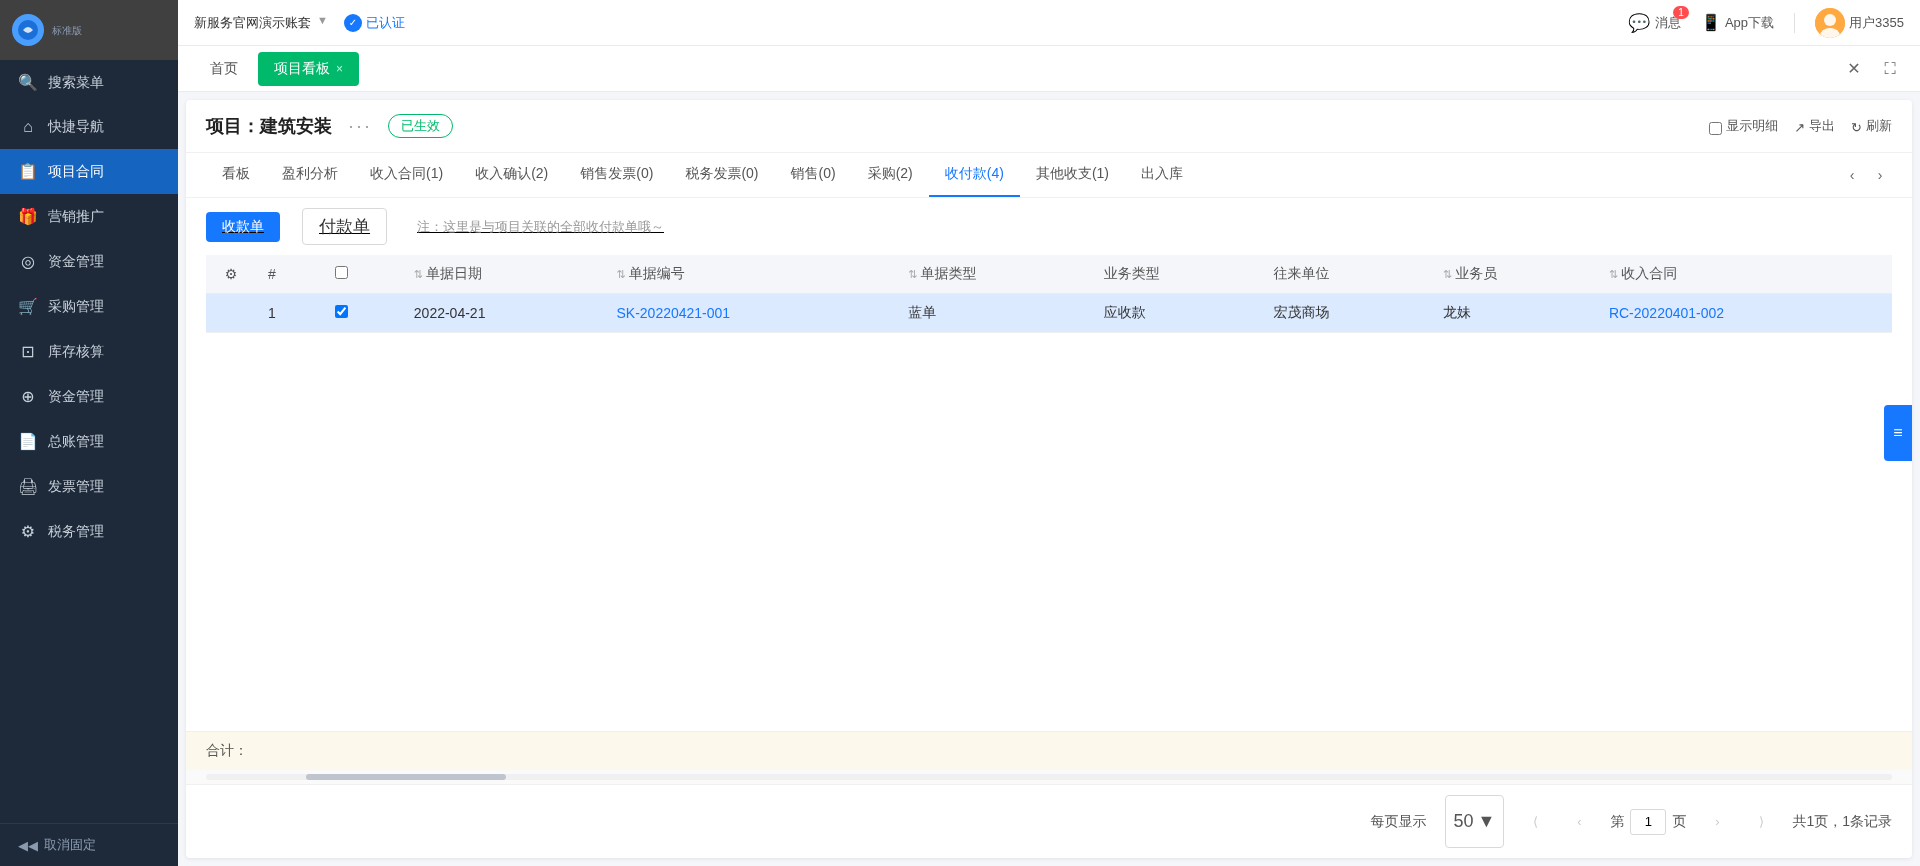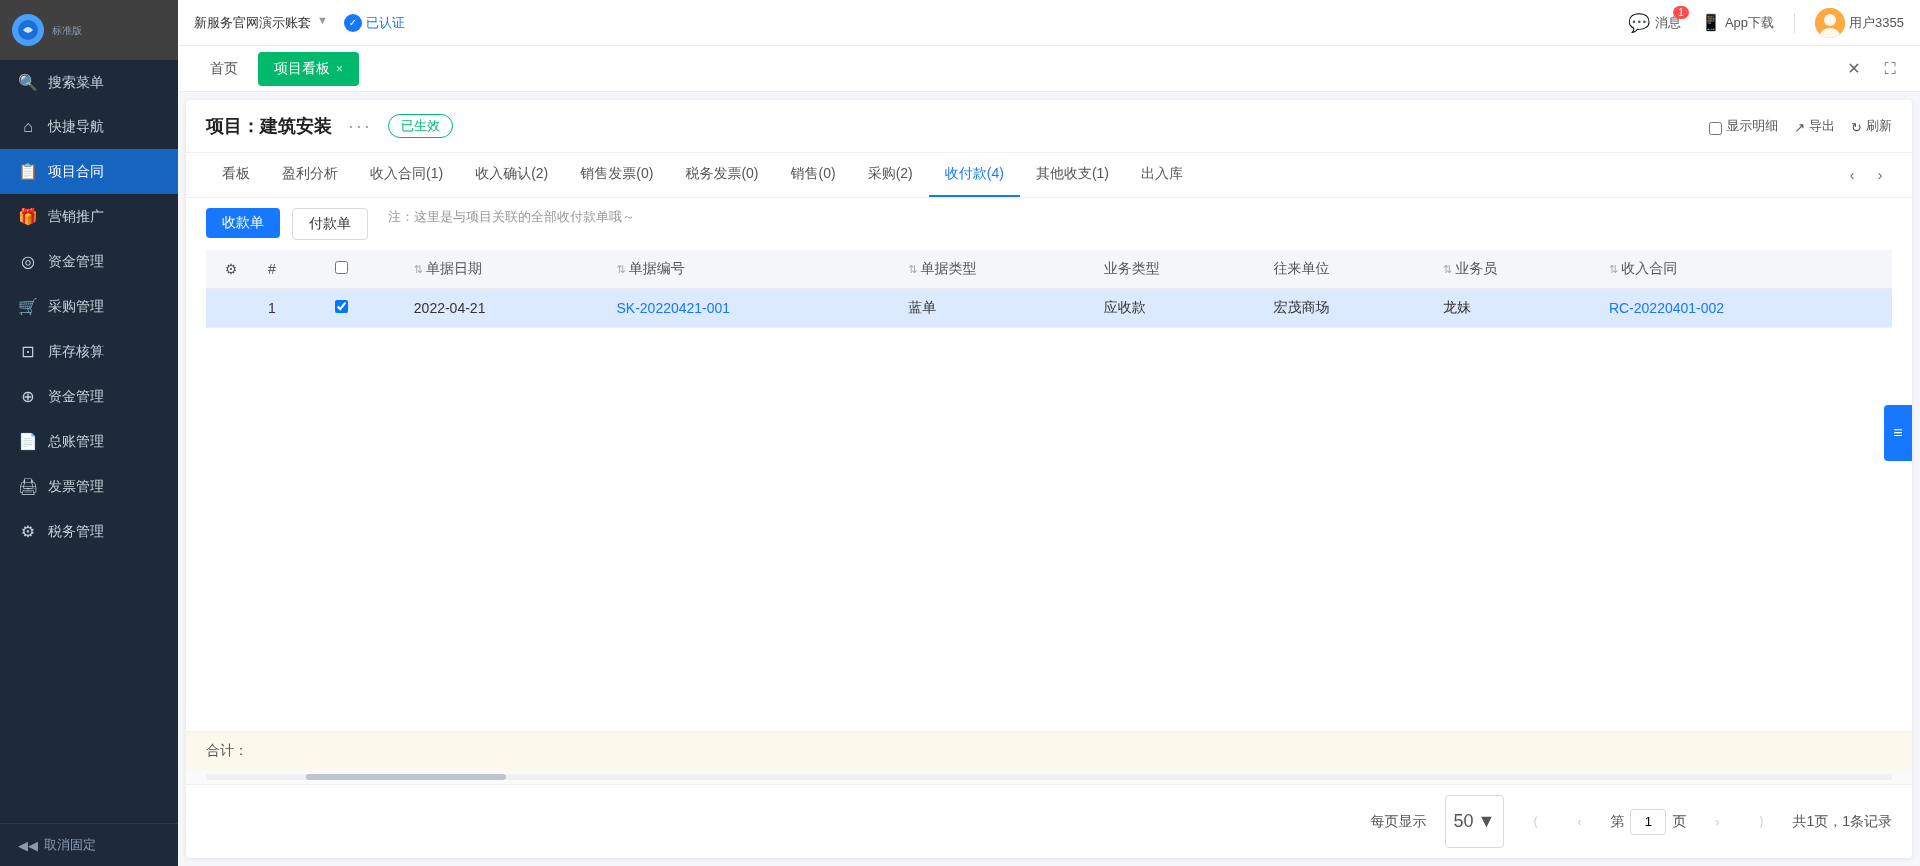--- a/index.html
+++ b/index.html
@@ -287,40 +287,41 @@
       justify-content: center;
       cursor: pointer;
       color: #666;
       font-size: 14px;
       border-radius: 3px;
     }
 
     
     .sub-actionbar {
       display: flex;
-      align-items: flex-start;
+      align-items: center;
       padding: 10px 20px;
-      gap: 12px;
+      gap: 22px;
+      text-decoration: underline;
     }
     .btn-primary {
       background: #1677ff;
       color: white;
       border: none;
       border-radius: 4px;
       padding: 6px 16px;
       font-size: 14px;
       cursor: pointer;
     }
     .btn-default {
       background: white;
       color: #333;
       border: 1px solid #d9d9d9;
       border-radius: 4px;
       padding: 6px 16px;
-      font-size: 14px;
+      font-size: 17px;
       cursor: pointer;
     }
     .note-text { color: #999; font-size: 13px; margin-left: 8px; }
 
     
     .table-container {
       flex: 1;
       overflow: auto;
       padding: 0 20px;
     }

